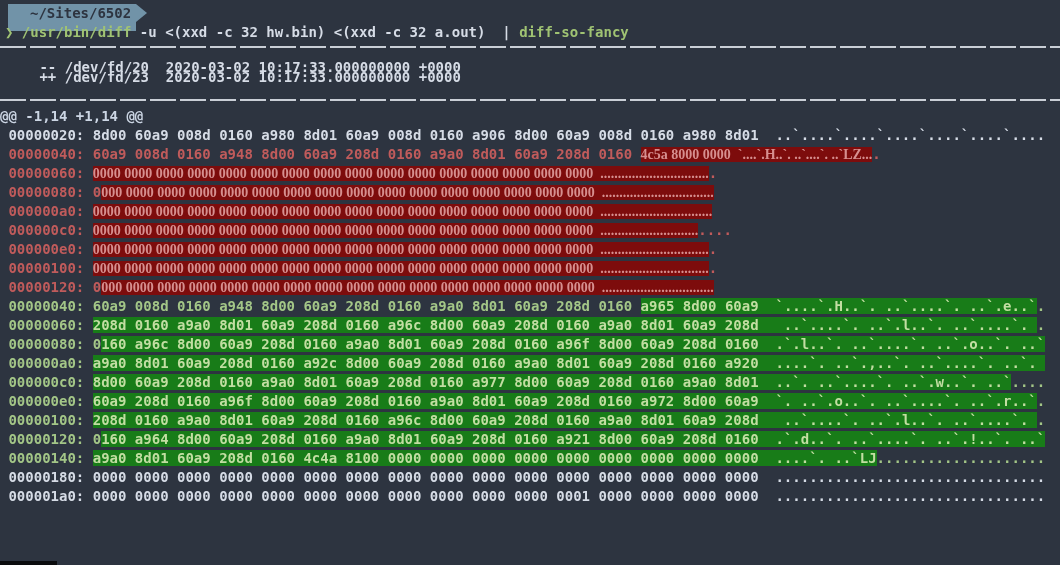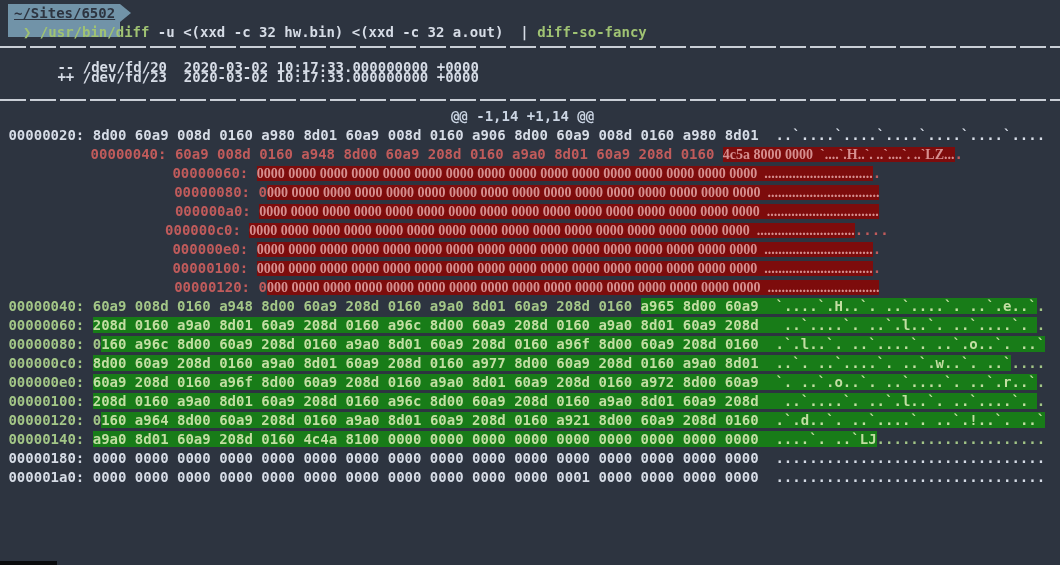--- a/index.html
+++ b/index.html
@@ -2,45 +2,44 @@
 <html><head>
 <meta charset="utf-8">
 <style>
   html, body { margin: 0; padding: 0; }
   body {
     width: 1060px; height: 565px; overflow: hidden; position: relative;
     background: var(--bg, #2d3440);
     font-family: "DejaVu Sans Mono", "Liberation Mono", monospace;
     font-size: 14px; font-weight: bold;
   }
-  .abs { position: absolute; white-space: pre; margin-left: 18px; }
+  .abs { position: absolute; white-space: pre; }
   
   .tab {
-    position: absolute; top: 4px; left: 8px; height: 33px; line-height: 18px;
-    background: var(--tab-bg); color: var(--tab-fg); padding: 0 5px 0 6px;
+    position: absolute; top: 4px; left: 8px; height: 27px; line-height: 18px;
+    background: var(--tab-bg); color: var(--tab-fg); padding: 0 5px 0 22px;
     white-space: pre;
-    text-decoration: underline;
   }
   .tab .arrow {
     position: absolute; left: 100%; top: 0; width: 0; height: 0;
     border-left: 11px solid var(--tab-bg);
     border-top: 9px solid transparent; border-bottom: 9px solid transparent;
   }
   
   .cmdline { top: 23px; left: 5px; height: 19px; line-height: 19px; color: var(--fg); }
   .green { color: var(--cmd-green); }
   
   .sep {
     position: absolute; left: 0; width: 1060px; height: 2px;
     background: repeating-linear-gradient(90deg, var(--sep) 0 26px, transparent 26px 30px);
   }
   
   .fh { left: 0; height: 19px; line-height: 19px; color: var(--fg); padding-left: 31px; }
   
-  .diff-body { position: absolute; top: 107px; left: 0; text-align: center; }
+  .diff-body { position: absolute; top: 107px; left: 0; }
   .row { height: 19px; line-height: 19px; white-space: pre; }
   .row.hunk { color: var(--hunk-fg); }
   .row.ctx  { color: var(--fg); }
   .row.del  { color: var(--red-fg); }
   .row.del .hl { background: var(--red-bg); color: var(--red-hl-fg); font-family: Liberation Serif, serif; }
   .row.add  { color: var(--green-fg); }
   .row.add .hl { background: var(--green-bg); color: var(--green-hl-fg); }
   .cursor-bar { position: absolute; left: 0; bottom: 0; width: 57px; height: 4px; background: #0b0c0e; }
 </style>
 </head>
@@ -63,20 +62,21 @@
     <div class="row del"><span> 00000060: </span><span class="hl">0000 0000 0000 0000 0000 0000 0000 0000 0000 0000 0000 0000 0000 0000 0000 0000  ...............................</span><span>.</span></div>
     <div class="row del"><span> 00000080: 0</span><span class="hl">000 0000 0000 0000 0000 0000 0000 0000 0000 0000 0000 0000 0000 0000 0000 0000  ................................</span></div>
     <div class="row del"><span> 000000a0: </span><span class="hl">0000 0000 0000 0000 0000 0000 0000 0000 0000 0000 0000 0000 0000 0000 0000 0000  ................................</span></div>
     <div class="row del"><span> 000000c0: </span><span class="hl">0000 0000 0000 0000 0000 0000 0000 0000 0000 0000 0000 0000 0000 0000 0000 0000  ............................</span><span>....</span></div>
     <div class="row del"><span> 000000e0: </span><span class="hl">0000 0000 0000 0000 0000 0000 0000 0000 0000 0000 0000 0000 0000 0000 0000 0000  ...............................</span><span>.</span></div>
     <div class="row del"><span> 00000100: </span><span class="hl">0000 0000 0000 0000 0000 0000 0000 0000 0000 0000 0000 0000 0000 0000 0000 0000  ...............................</span><span>.</span></div>
     <div class="row del"><span> 00000120: 0</span><span class="hl">000 0000 0000 0000 0000 0000 0000 0000 0000 0000 0000 0000 0000 0000 0000 0000  ................................</span></div>
     <div class="row add"><span> 00000040: 60a9 008d 0160 a948 8d00 60a9 208d 0160 a9a0 8d01 60a9 208d 0160 </span><span class="hl">a965 8d00 60a9  `....`.H..`. ..`....`. ..`.e..`</span><span>.</span></div>
     <div class="row add"><span> 00000060: </span><span class="hl">208d 0160 a9a0 8d01 60a9 208d 0160 a96c 8d00 60a9 208d 0160 a9a0 8d01 60a9 208d   ..`....`. ..`.l..`. ..`....`. </span><span>.</span></div>
     <div class="row add"><span> 00000080: 0</span><span class="hl">160 a96c 8d00 60a9 208d 0160 a9a0 8d01 60a9 208d 0160 a96f 8d00 60a9 208d 0160  .`.l..`. ..`....`. ..`.o..`. ..`</span></div>
+    <div class="row add"><span> 000000a0: </span><span class="hl">a9a0 8d01 60a9 208d 0160 a92c 8d00 60a9 208d 0160 a9a0 8d01 60a9 208d 0160 a920  ....`. ..`.,..`. ..`....`. ..`. </span></div>
     <div class="row add"><span> 000000c0: </span><span class="hl">8d00 60a9 208d 0160 a9a0 8d01 60a9 208d 0160 a977 8d00 60a9 208d 0160 a9a0 8d01  ..`. ..`....`. ..`.w..`. ..`</span><span>....</span></div>
     <div class="row add"><span> 000000e0: </span><span class="hl">60a9 208d 0160 a96f 8d00 60a9 208d 0160 a9a0 8d01 60a9 208d 0160 a972 8d00 60a9  `. ..`.o..`. ..`....`. ..`.r..`</span><span>.</span></div>
     <div class="row add"><span> 00000100: </span><span class="hl">208d 0160 a9a0 8d01 60a9 208d 0160 a96c 8d00 60a9 208d 0160 a9a0 8d01 60a9 208d   ..`....`. ..`.l..`. ..`....`. </span><span>.</span></div>
     <div class="row add"><span> 00000120: 0</span><span class="hl">160 a964 8d00 60a9 208d 0160 a9a0 8d01 60a9 208d 0160 a921 8d00 60a9 208d 0160  .`.d..`. ..`....`. ..`.!..`. ..`</span></div>
     <div class="row add"><span> 00000140: </span><span class="hl">a9a0 8d01 60a9 208d 0160 4c4a 8100 0000 0000 0000 0000 0000 0000 0000 0000 0000  ....`. ..`LJ</span><span>....................</span></div>
     <div class="row ctx"><span> 00000180: 0000 0000 0000 0000 0000 0000 0000 0000 0000 0000 0000 0000 0000 0000 0000 0000  ................................</span></div>
     <div class="row ctx"><span> 000001a0: 0000 0000 0000 0000 0000 0000 0000 0000 0000 0000 0000 0001 0000 0000 0000 0000  ................................</span></div>
   </div>
 
 <div class="cursor-bar"></div>

